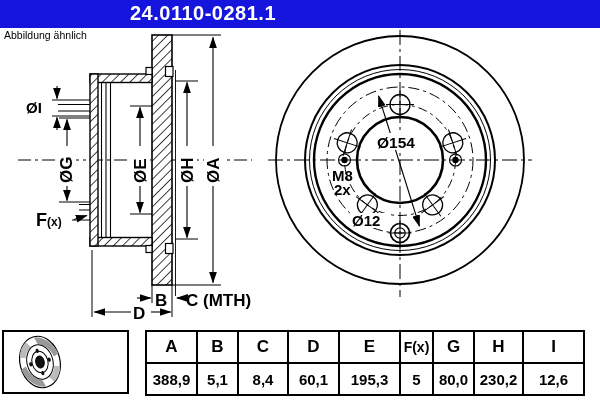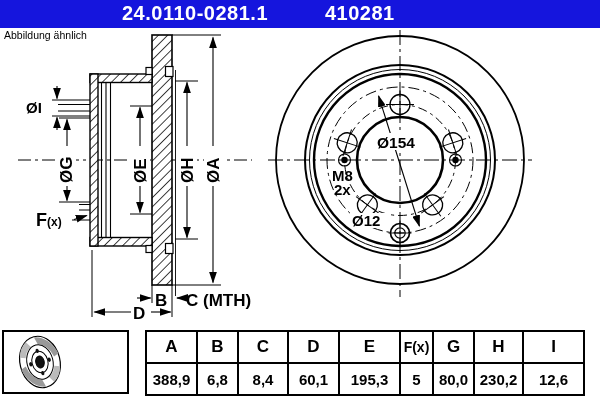--- a/index.html
+++ b/index.html
@@ -1,36 +1,35 @@
 <!DOCTYPE html>
 <html><head>
 <meta charset="utf-8">
 <style>
   html,body{margin:0;padding:0;}
   body{width:600px;height:400px;position:relative;background:#fff;font-family:"Liberation Sans",sans-serif;overflow:hidden;}
   .titlebar{position:absolute;left:0;top:0;width:600px;height:28px;background:#1515dd;}
   .pn{position:absolute;top:2px;color:#fff;font-weight:bold;font-size:20px;letter-spacing:0.5px;}
-  .pn1{left:122px;}
+  .pn1{left:130px;}
   .pn2{left:325px;}
   .note{position:absolute;left:4px;top:30px;color:#000;font-weight:normal;font-size:10.5px;line-height:11.5px;}
   svg text{fill:#000;font-family:"Liberation Sans",sans-serif;}
   .drawing{position:absolute;left:0;top:0;}
   .iconbox{position:absolute;left:2px;top:330px;width:123px;height:60px;border:2px solid #000;}
   table.spec{position:absolute;left:145px;top:330px;border-collapse:collapse;table-layout:fixed;}
   table.spec td{border:2px solid #000;text-align:center;vertical-align:middle;padding:0;height:30px;font-weight:bold;color:#000;background:#fff;}
   table.spec .hrow td{font-size:17px;}
   table.spec .vrow td{font-size:15px;}
   table.spec td.fx{font-size:14px;}
 </style>
 </head>
 <body>
 
 <div class="titlebar">
   <span class="pn pn1">24.0110-0281.1</span>
-  <span class="pn pn2">410281</span>
 </div>
 
 <div class="note">
   <div>Abbildung ähnlich</div>
 </div>
 
 <svg class="drawing" width="600" height="400" viewBox="0 0 600 400">
   <defs>
     <marker id="ar" markerUnits="userSpaceOnUse" markerWidth="12" markerHeight="8" refX="11" refY="4" orient="auto">
       <path d="M0,0 L12,4 L0,8 Z" fill="#000"></path>
@@ -222,21 +221,21 @@
     <td>C</td>
     <td>D</td>
     <td>E</td>
     <td class="fx">F(x)</td>
     <td>G</td>
     <td>H</td>
     <td>I</td>
   </tr>
   <tr class="vrow">
     <td>388,9</td>
-    <td>6,8</td>
+    <td>5,1</td>
     <td>8,4</td>
     <td>60,1</td>
     <td>195,3</td>
     <td>5</td>
     <td>80,0</td>
     <td>230,2</td>
     <td>12,6</td>
   </tr>
 </tbody>
   </table>

